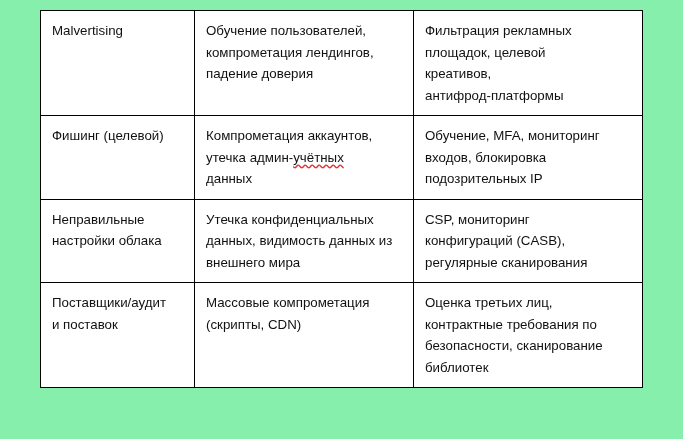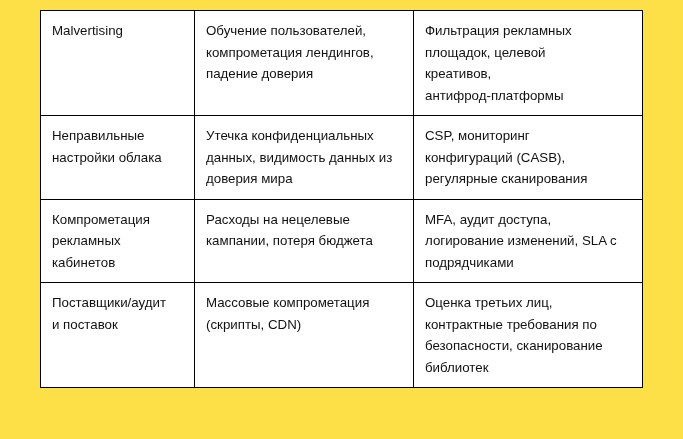--- a/index.html
+++ b/index.html
@@ -11,21 +11,21 @@
   body {
     width: 683px;
     height: 439px;
     overflow: hidden;
     font-family: "Liberation Sans", "DejaVu Sans", sans-serif;
   }
   .page {
     position: relative;
     width: 683px;
     height: 439px;
-    background: #fde047;
+    background: #86efac;
   }
   table.risk-table {
     position: absolute;
     left: 40px;
     top: 10px;
     width: 602px;
     border-collapse: collapse;
     table-layout: fixed;
     background: #ffffff;
   }
@@ -82,54 +82,53 @@
 падение доверия</span>
         </td>
         <td>
           <span class="cell-text">Фильтрация рекламных
 площадок, целевой
 креативов,
 антифрод-платформы</span>
         </td>
       </tr>
 
+      <tr class="r2">
+        <td>
+          <span class="cell-text">Фишинг (целевой)</span>
+        </td>
+        <td>
+          <span class="cell-text"><span>Компрометация аккаунтов,
+утечка админ-</span><span class="misspelled">учётных</span><span>
+данных</span></span>
+        </td>
+        <td>
+          <span class="cell-text">Обучение, MFA, мониторинг
+входов, блокировка
+подозрительных IP</span>
+        </td>
+      </tr>
 
       <tr class="r3">
         <td>
           <span class="cell-text">Неправильные
 настройки облака</span>
         </td>
         <td>
           <span class="cell-text">Утечка конфиденциальных
 данных, видимость данных из
-доверия мира</span>
+внешнего мира</span>
         </td>
         <td>
           <span class="cell-text">CSP, мониторинг
 конфигураций (CASB),
 регулярные сканирования</span>
         </td>
       </tr>
 
-      <tr class="r4">
-        <td>
-          <span class="cell-text">Компрометация
-рекламных
-кабинетов</span>
-        </td>
-        <td>
-          <span class="cell-text">Расходы на нецелевые
-кампании, потеря бюджета</span>
-        </td>
-        <td>
-          <span class="cell-text">MFA, аудит доступа,
-логирование изменений, SLA с
-подрядчиками</span>
-        </td>
-      </tr>
 
       <tr class="r5">
         <td>
           <span class="cell-text">Поставщики/аудит
 и поставок</span>
         </td>
         <td>
           <span class="cell-text">Массовые компрометация
 (скрипты, CDN)</span>
         </td>

